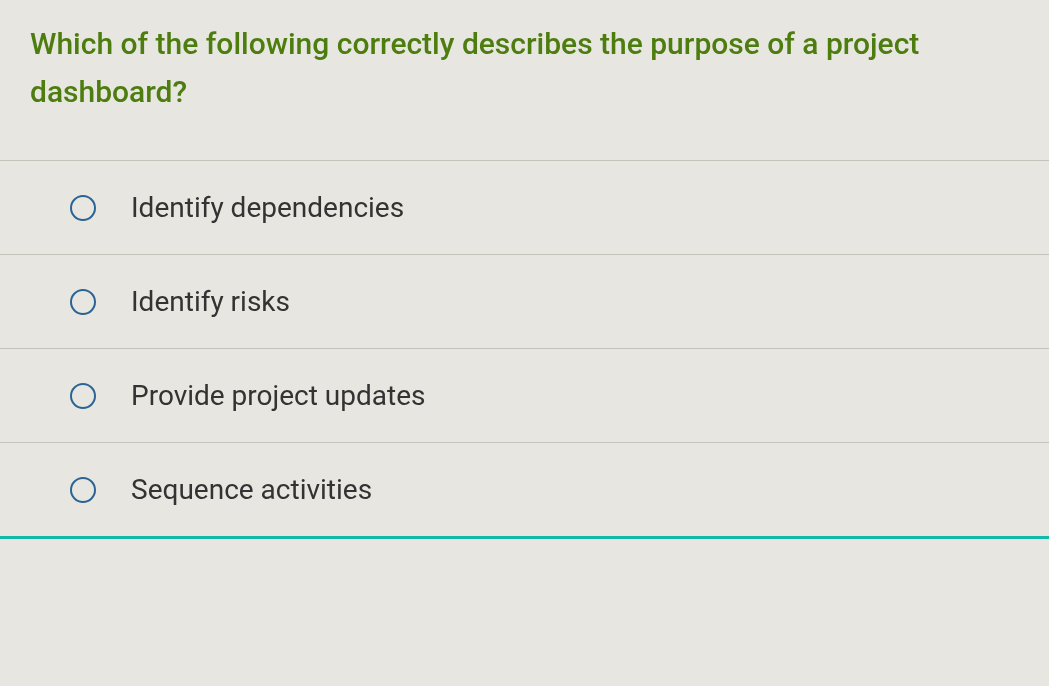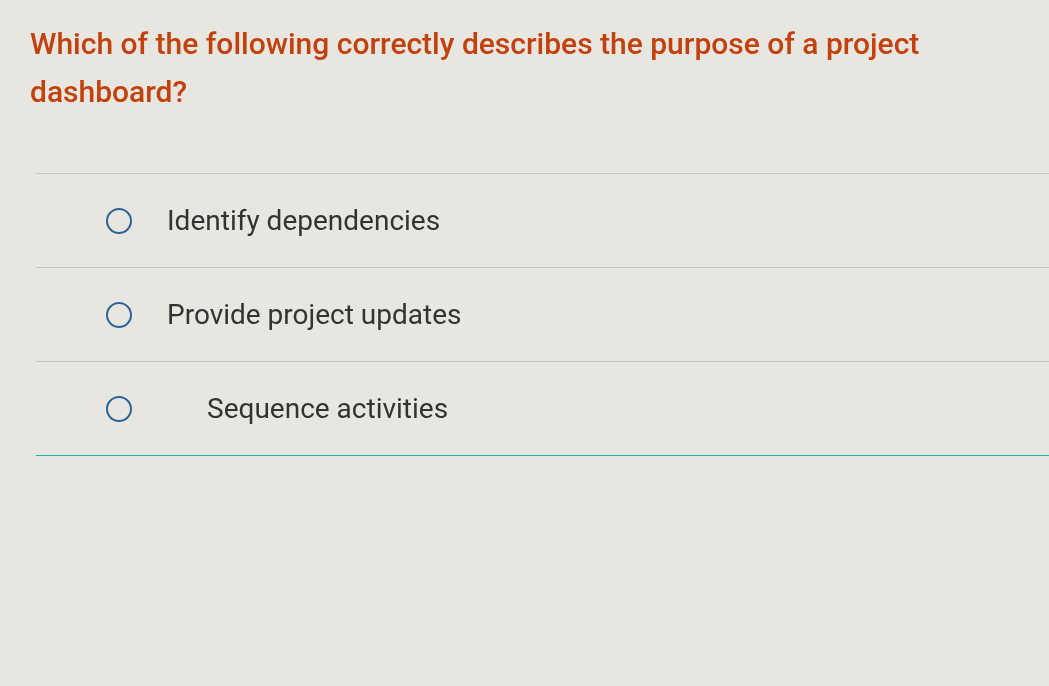--- a/index.html
+++ b/index.html
@@ -13,38 +13,36 @@
       width: 1049px;
       height: 686px;
       overflow: hidden;
     }
     .question-container {
       padding: 20px 30px 10px 30px;
     }
     .question-text {
       font-size: 30px;
       font-weight: 500;
-      color: #c2410c;
+      color: #4d7c0f;
       line-height: 1.6;
       padding-bottom: 30px;
     }
     .options-container {
-      margin-top: 17px;
-      padding-left: 36px;
+      margin-top: 4px;
     }
     .option-row {
       display: flex;
       align-items: center;
       padding: 30px 0 30px 70px;
       border-top: 1px solid #c5c2ba;
       cursor: pointer;
     }
     .option-row:last-child {
-      border-bottom: 1px solid #14b8a6;
-      gap: 40px;
+      border-bottom: 3px solid #14b8a6;
     }
     .radio-circle {
       width: 26px;
       height: 26px;
       border: 2.5px solid #2a6496;
       border-radius: 50%;
       flex-shrink: 0;
       margin-right: 35px;
       background: transparent;
     }
@@ -61,19 +59,23 @@
   <div class="question-text">Which of the following correctly describes the purpose of a project dashboard?</div>
 </div>
 
 <div class="options-container">
   <div class="option-row">
     <span class="radio-circle"></span>
     <span class="option-label">Identify dependencies</span>
   </div>
   <div class="option-row">
     <span class="radio-circle"></span>
+    <span class="option-label">Identify risks</span>
+  </div>
+  <div class="option-row">
+    <span class="radio-circle"></span>
     <span class="option-label">Provide project updates</span>
   </div>
   <div class="option-row">
     <span class="radio-circle"></span>
     <span class="option-label">Sequence activities</span>
   </div>
 </div>
 
 </body></html>

